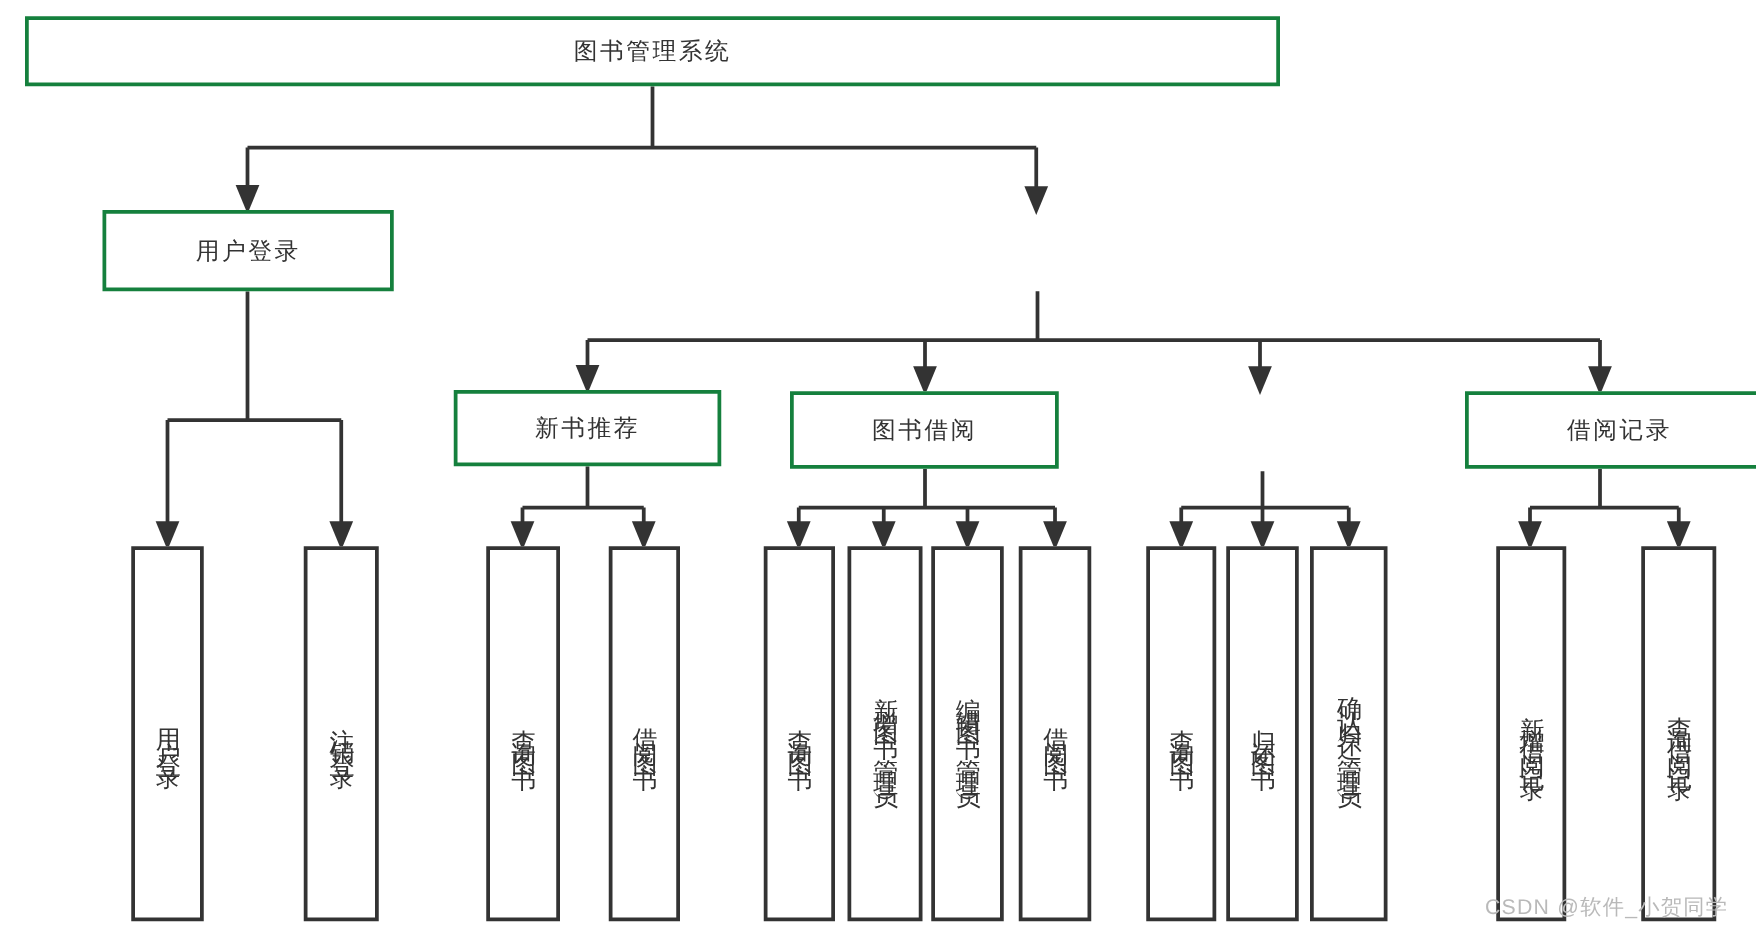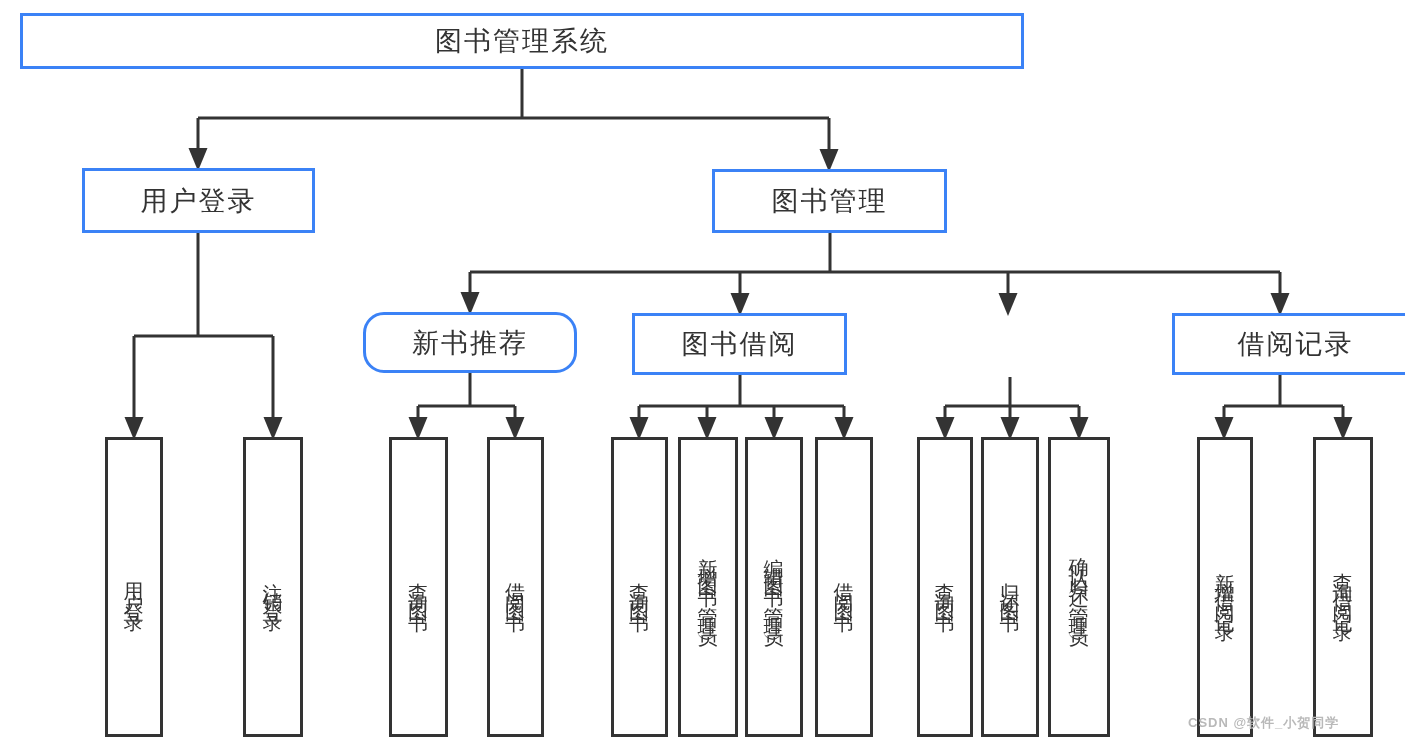--- a/index.html
+++ b/index.html
@@ -13,26 +13,26 @@
     overflow: hidden;
   }
   #connector-svg {
     position: absolute;
     left: 0; top: 0;
     width: 1405px; height: 747px;
   }
   .hbox {
     position: absolute;
     box-sizing: border-box;
-    border: 3px solid #3b82f6;
+    border: 3px solid #15803d;
     background: #ffffff;
     display: flex;
     align-items: center;
     justify-content: center;
-    font-size: 27px;
+    font-size: 19px;
     letter-spacing: 2px;
     color: #333333;
   }
   .vbox {
     position: absolute;
     box-sizing: border-box;
     border: 3px solid #333333;
     background: #ffffff;
     top: 437px;
     height: 300px;
@@ -45,25 +45,24 @@
     writing-mode: vertical-rl;
     font-size: 20px;
     letter-spacing: 10px;
     line-height: 1;
     white-space: nowrap;
   }
   .watermark {
     position: absolute;
     left: 1188px;
     top: 714px;
-    font-size: 13px;
+    font-size: 17px;
     color: #b9b9b9;
     letter-spacing: 1px;
     white-space: nowrap;
-    font-weight: bold;
   }
 </style>
 </head>
 <body>
 
 <div id="stage">
 
   <svg id="connector-svg" viewBox="0 0 1405 747" xmlns="http://www.w3.org/2000/svg">
     <g stroke="#333333" stroke-width="3" fill="none">
 
@@ -111,25 +110,22 @@
     </g>
   </svg>
 
   <div class="hbox" style="left:20px; top:13px; width:1004px; height:56px;">
     <span>图书管理系统</span>
   </div>
 
   <div class="hbox" style="left:82px; top:168px; width:233px; height:65px;">
     <span>用户登录</span>
   </div>
-  <div class="hbox" style="left:712px; top:169px; width:235px; height:64px;">
-    <span>图书管理</span>
-  </div>
 
-  <div class="hbox" style="left:363px; top:312px; width:214px; height:61px;border-radius:21px;">
+  <div class="hbox" style="left:363px; top:312px; width:214px; height:61px;">
     <span>新书推荐</span>
   </div>
   <div class="hbox" style="left:632px; top:313px; width:215px; height:62px;align-items:center;">
     <span>图书借阅</span>
   </div>
   <div class="hbox" style="left:1172px; top:313px; width:247px; height:62px;">
     <span>借阅记录</span>
   </div>
 
   <div class="vbox" style="left:105px; width:58px;">

